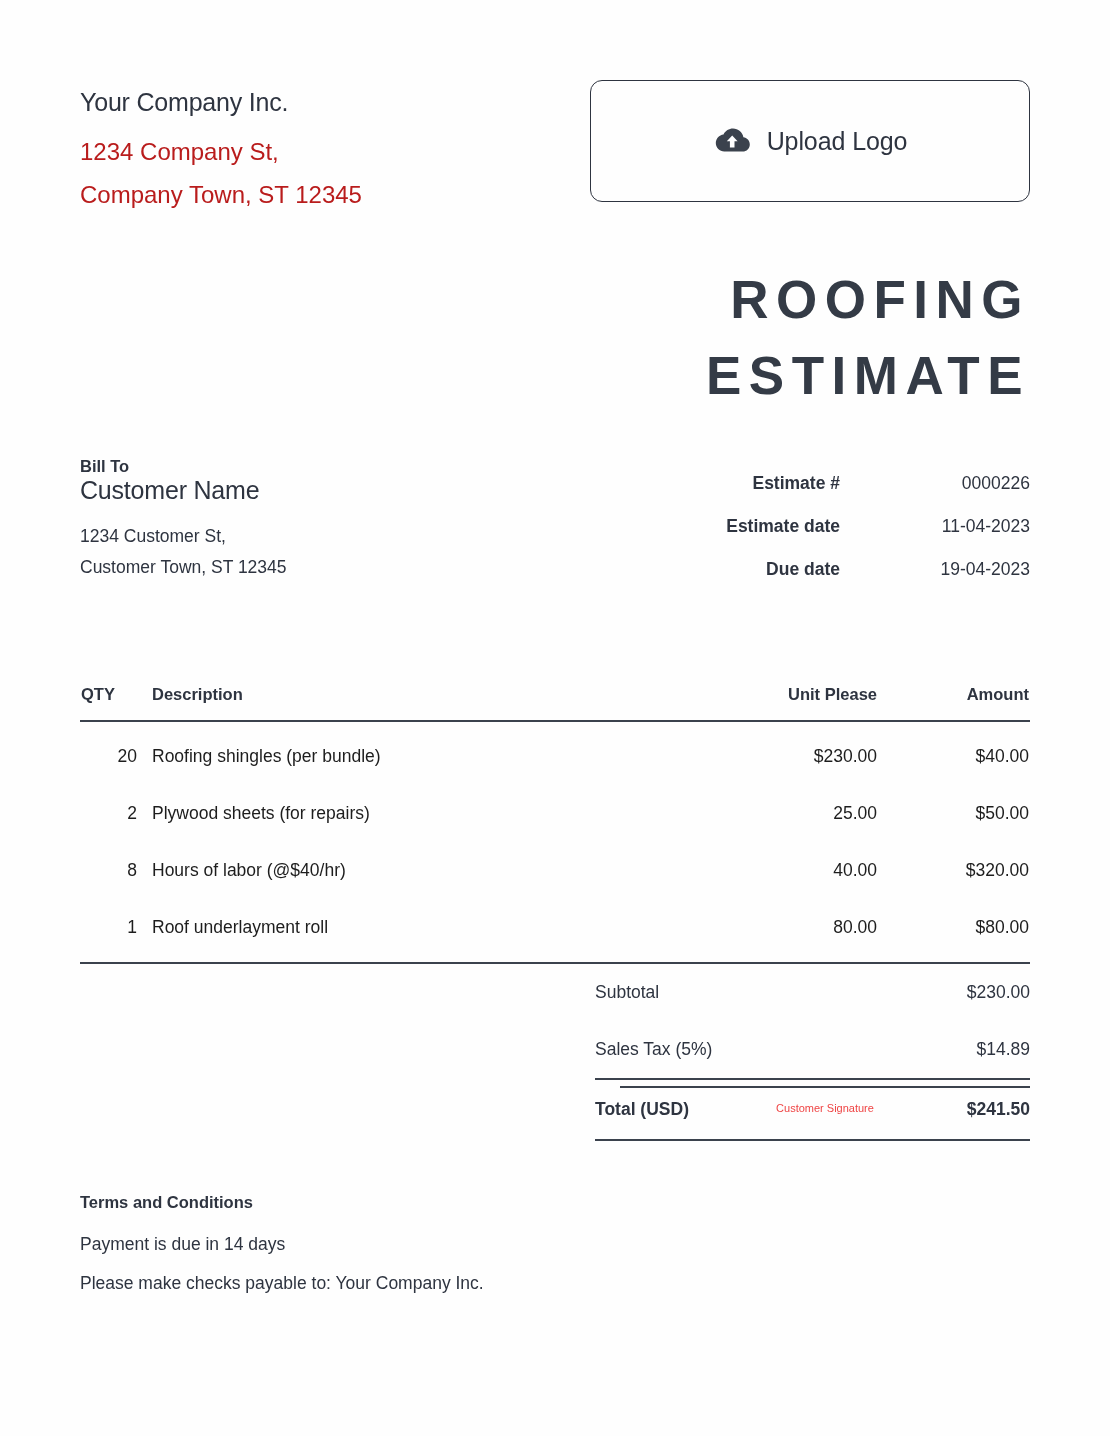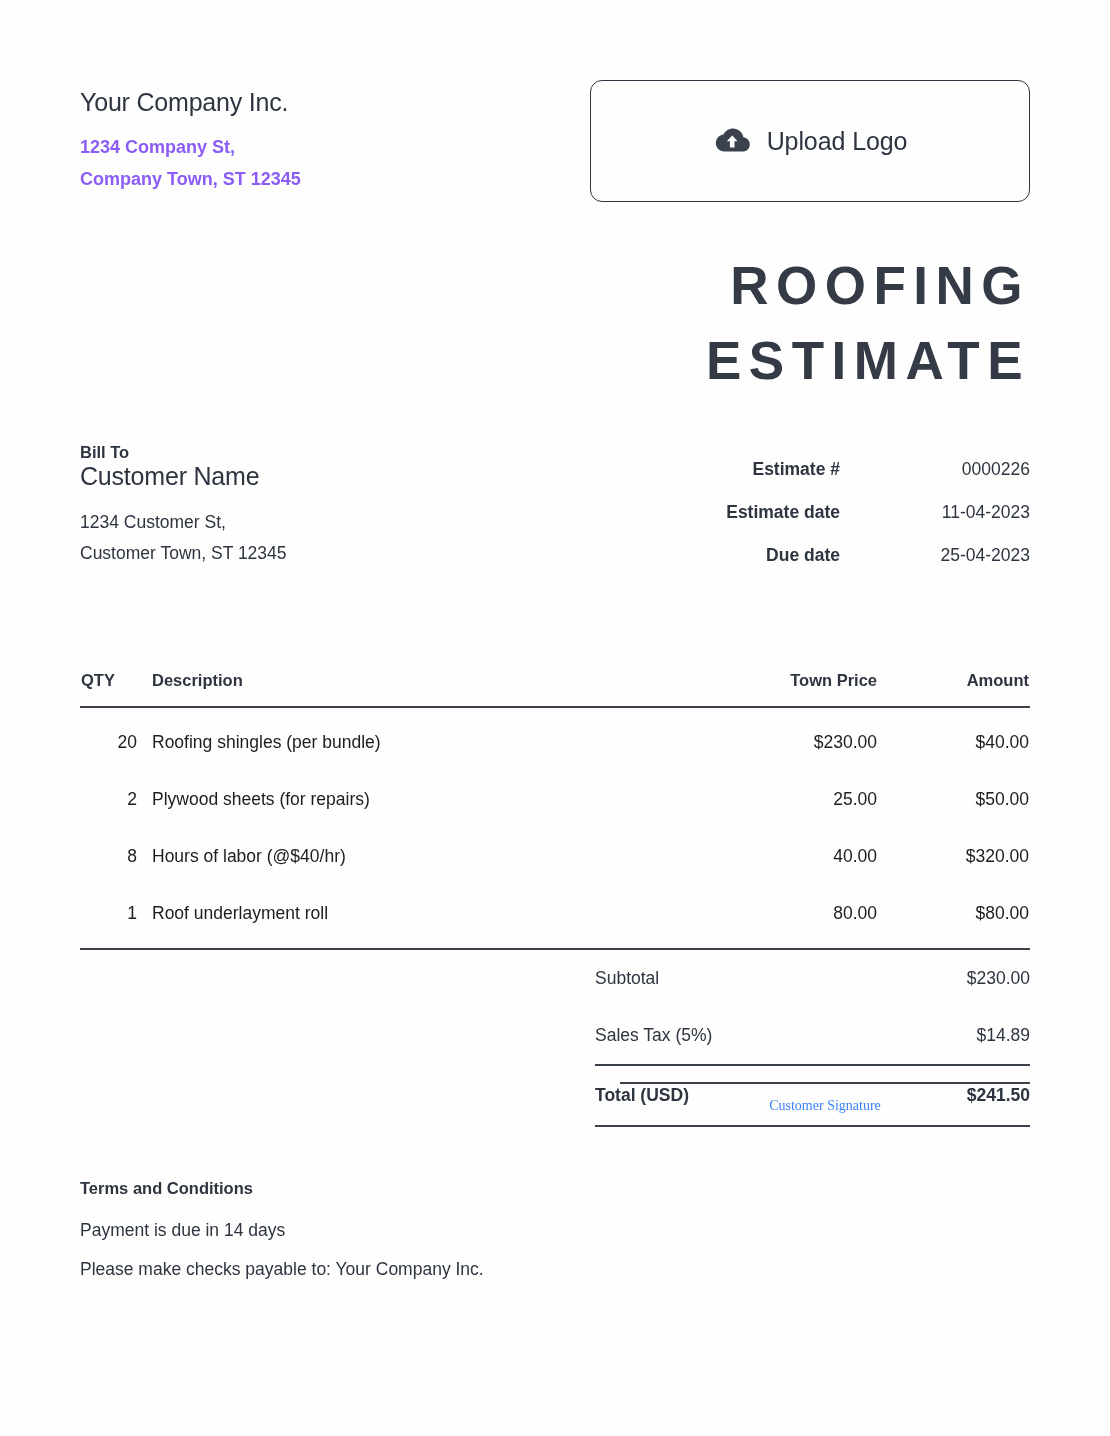--- a/index.html
+++ b/index.html
@@ -30,24 +30,23 @@
     padding-top: 80px;
   }
   .company-block { padding-top: 8px; }
   .company-name {
     font-size: 25px;
     color: #2e3440;
     letter-spacing: -0.2px;
     margin-bottom: 14px;
   }
   .company-addr-line {
-    font-size: 18px;
-    color: #8b5cf6;
+    font-size: 24px;
+    color: #b91c1c;
     line-height: 1.78;
-    font-weight: bold;
   }
 
   .upload-logo {
     width: 440px;
     height: 122px;
     border: 1.4px solid #2e3440;
     border-radius: 12px;
     display: flex;
     align-items: center;
     justify-content: center;
@@ -198,23 +197,22 @@
     right: 80px;
     bottom: 78px;
     width: 410px;
   }
   .sig-line {
     border-top: 2.2px solid #3b424d;
     margin-bottom: 14px;
   }
   .sig-label {
     text-align: center;
-    font-size: 14px;
-    color: #3b82f6;
-    font-family: Liberation Serif, serif;
+    font-size: 11px;
+    color: #ef4444;
   }
 </style>
 </head>
 <body>
 
 <div class="page">
 
   <div class="header">
     <div class="company-block">
       <div class="company-name">Your Company Inc.</div>
@@ -251,32 +249,32 @@
         <tr>
           <td class="meta-label">Estimate #</td>
           <td class="meta-value">0000226</td>
         </tr>
         <tr>
           <td class="meta-label">Estimate date</td>
           <td class="meta-value">11-04-2023</td>
         </tr>
         <tr>
           <td class="meta-label">Due date</td>
-          <td class="meta-value">25-04-2023</td>
+          <td class="meta-value">19-04-2023</td>
         </tr>
       </tbody>
     </table>
   </div>
 
   <table class="items">
     <thead>
       <tr>
         <th class="qty">QTY</th>
         <th class="desc">Description</th>
-        <th class="unit">Town Price</th>
+        <th class="unit">Unit Please</th>
         <th class="amt">Amount</th>
       </tr>
     </thead>
     <tbody>
       <tr>
         <td class="qty">20</td>
         <td class="desc">Roofing shingles (per bundle)</td>
         <td class="unit">$230.00</td>
         <td class="amt">$40.00</td>
       </tr>

